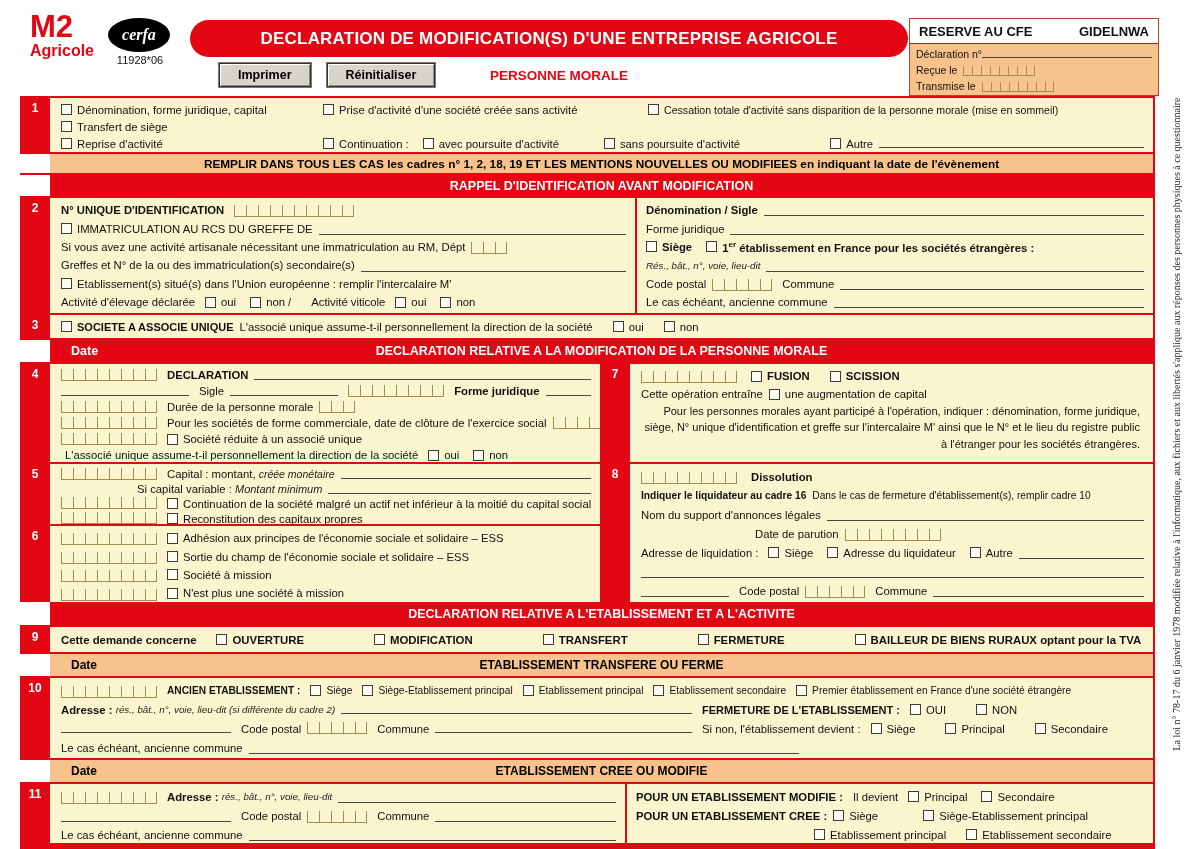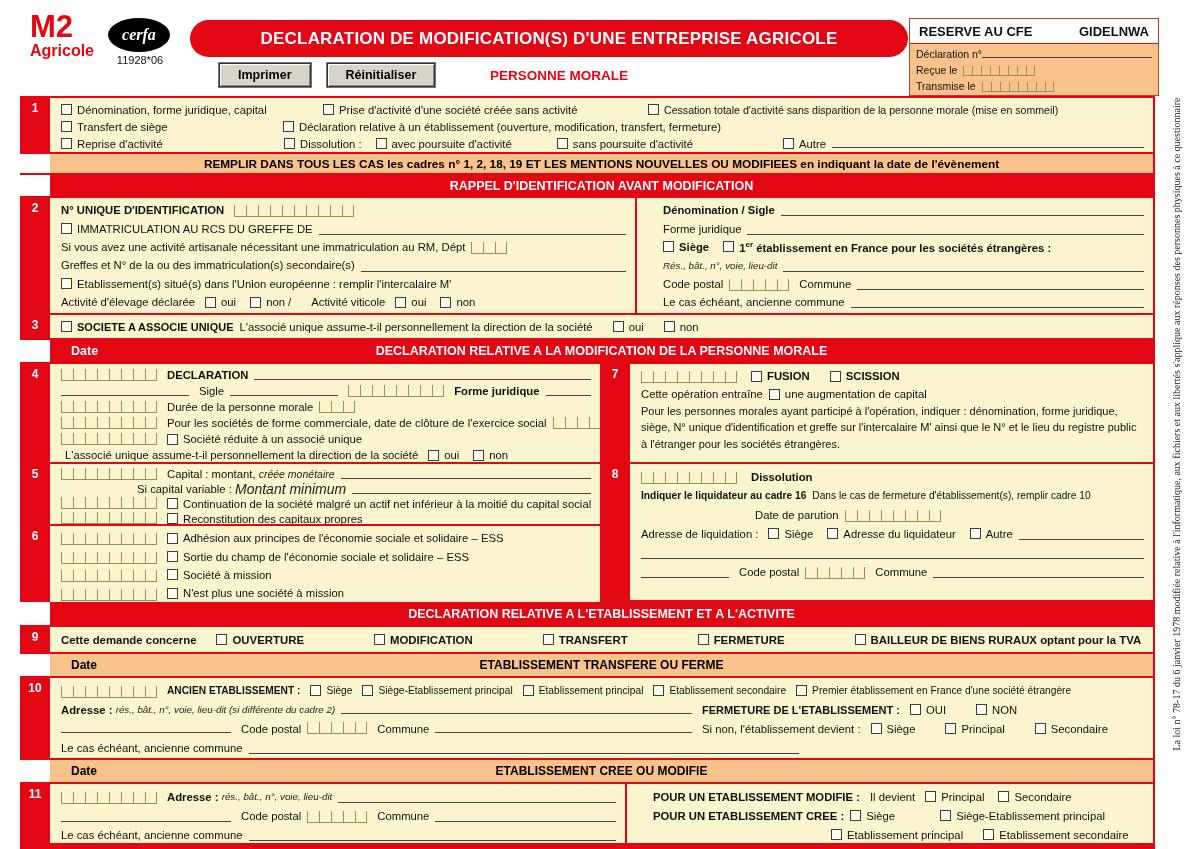--- a/index.html
+++ b/index.html
@@ -26,21 +26,21 @@
         justify-content:space-between;padding:0 9px;font-weight:bold;font-size:13px;}
   .cfebody{padding:2px 6px;font-size:10.5px;}
   .cfeline{display:flex;align-items:center;height:16px;}
   .cfeline .ul{margin-bottom:4px;}
   .sidenote{position:absolute;top:424px;left:1176px;transform:translate(-50%,-50%) rotate(-90deg);
         white-space:nowrap;font:10px "Liberation Serif",serif;color:#222;}
   .form{position:absolute;left:20px;top:96px;width:1135px;border-right:2px solid var(--red);}
   .row{display:flex;border-top:2px solid var(--red);}
   .gut{width:30px;flex:none;background:var(--red);color:#fff;font-weight:bold;font-size:12px;text-align:center;padding-top:3px;}
   .gut.blank{background:#fff;}
-  .cream{flex:1;background:var(--cream);padding:3px 9px 13px 11px;overflow:hidden;}
+  .cream{flex:1;background:var(--cream);padding:3px 9px 13px 11px;overflow:hidden;text-align:right;}
   .line{display:flex;align-items:center;white-space:nowrap;font-size:11.3px;}
   .line>*{flex:none;}
   .line .ul{flex:1;}
   .lh17 .line{height:17px;} .lh18 .line{height:18.4px;} .lh16 .line{height:16px;}
   .lh15 .line{height:14.8px;} .lh19 .line{height:19px;}
   .cb{width:11px;height:11px;border:1.5px solid #3c3c3c;background:#fffdf2;display:inline-block;margin-right:5px;flex:none;}
   .ul{border-bottom:1px solid #444;height:12px;min-width:25px;align-self:flex-end;margin-bottom:3px;}
   .ulf{flex:none !important;}
   .comb{display:inline-flex;align-self:flex-end;margin-bottom:2px;flex:none;}
   .comb b{width:12px;height:12px;border-left:1px solid #9a9156;border-bottom:1px solid #9a9156;}
@@ -53,21 +53,21 @@
   .rbanner{flex:1;background:var(--red);color:#fff;font-weight:bold;font-size:12.5px;position:relative;
         display:flex;align-items:center;justify-content:center;}
   .obanner{flex:1;background:var(--orange);color:#000;font-weight:bold;font-size:12px;position:relative;
         display:flex;align-items:center;justify-content:center;}
   .bdate{position:absolute;left:21px;}
   .colL{width:580px;flex:none;display:flex;flex-direction:column;}
   .colR{flex:1;display:flex;flex-direction:column;}
   .subrow{display:flex;}
   .subrow+.subrow{border-top:2px solid var(--red);}
   .splitL{width:585px;flex:none;background:var(--cream);padding:3px 9px 2px 11px;}
-  .splitR{flex:1;background:var(--cream);border-left:2px solid var(--red);padding:3px 9px 2px 26px;}
+  .splitR{flex:1;background:var(--cream);border-left:2px solid var(--red);padding:3px 9px 2px 9px;}
   .para{white-space:normal;font-size:11px;line-height:16.4px;padding-right:4px;}
   .strip{position:absolute;left:20px;bottom:0;width:1135px;height:6px;background:var(--red);}
   .mr6{margin-right:6px;} .mr10{margin-right:10px;} .mr14{margin-right:14px;} .mr20{margin-right:20px;}
   .mr30{margin-right:30px;} .mr45{margin-right:45px;}
 </style>
 </head>
 <body>
 
 <div class="hdr">
   <div class="m2">
@@ -143,33 +143,29 @@
         <span class="it fs105">
             <span class="cb"></span>
             <span>Cessation totale d'activité sans disparition de la personne morale (mise en sommeil)</span>
           </span>
       </div>
       <div class="line">
         <span class="it" style="width:222px">
             <span class="cb"></span>
             <span>Transfert de siège</span>
           </span>
-        <span class="it">
-            <span class="cb"></span>
-            <span>Déclaration relative à un établissement (ouverture, modification, transfert, fermeture)</span>
-          </span>
       </div>
       <div class="line">
-        <span class="it" style="width:223px">
+        <span class="it" style="width:262px">
             <span class="cb"></span>
             <span>Reprise d'activité</span>
           </span>
         <span class="it mr14">
             <span class="cb"></span>
-            <span>Dissolution :</span>
+            <span>Continuation :</span>
           </span>
         <span class="it mr45">
             <span class="cb"></span>
             <span>avec poursuite d'activité</span>
           </span>
         <span class="it mr45">
             <span class="cb"></span>
             <span>sans poursuite d'activité</span>
           </span>
         <span class="it" style="flex:1;margin-left:45px">
@@ -428,21 +424,21 @@
           <div class="line"><span class="comb mr10">
                 <b></b>
                 <b></b>
                 <b></b>
                 <b></b>
                 <b></b>
                 <b></b>
                 <b></b>
                 <b></b>
               </span><span class="mr4">Capital : montant,</span>&nbsp;<span class="i mr6" style="font-size:10.5px">créée monétaire</span><span class="ul"></span></div>
-          <div class="line"><span class="mr4" style="margin-left:76px">Si capital variable :</span>&nbsp;<span class="i mr6" style="font-size:14px">Montant minimum</span><span class="ul"></span></div>
+          <div class="line"><span class="mr4" style="margin-left:76px">Si capital variable :</span>&nbsp;<span class="i mr6" style="font-size:11px">Montant minimum</span><span class="ul"></span></div>
           <div class="line">
               <span class="comb mr10">
                 <b></b>
                 <b></b>
                 <b></b>
                 <b></b>
                 <b></b>
                 <b></b>
                 <b></b>
                 <b></b>
@@ -574,20 +570,24 @@
                 <b></b>
                 <b></b>
               </span>
               <b>Dissolution</b>
             </div>
           <div class="line fs10">
               <b class="mr6">Indiquer le liquidateur au cadre 16</b>
               <span>Dans le cas de fermeture d'établissement(s), remplir cadre 10</span>
             </div>
           <div class="line">
+              <span class="mr6">Nom du support d'annonces légales</span>
+              <span class="ul"></span>
+            </div>
+          <div class="line">
               <span class="mr6" style="margin-left:114px">Date de parution</span>
               <span class="comb">
                 <b></b>
                 <b></b>
                 <b></b>
                 <b></b>
                 <b></b>
                 <b></b>
                 <b></b>
                 <b></b>

